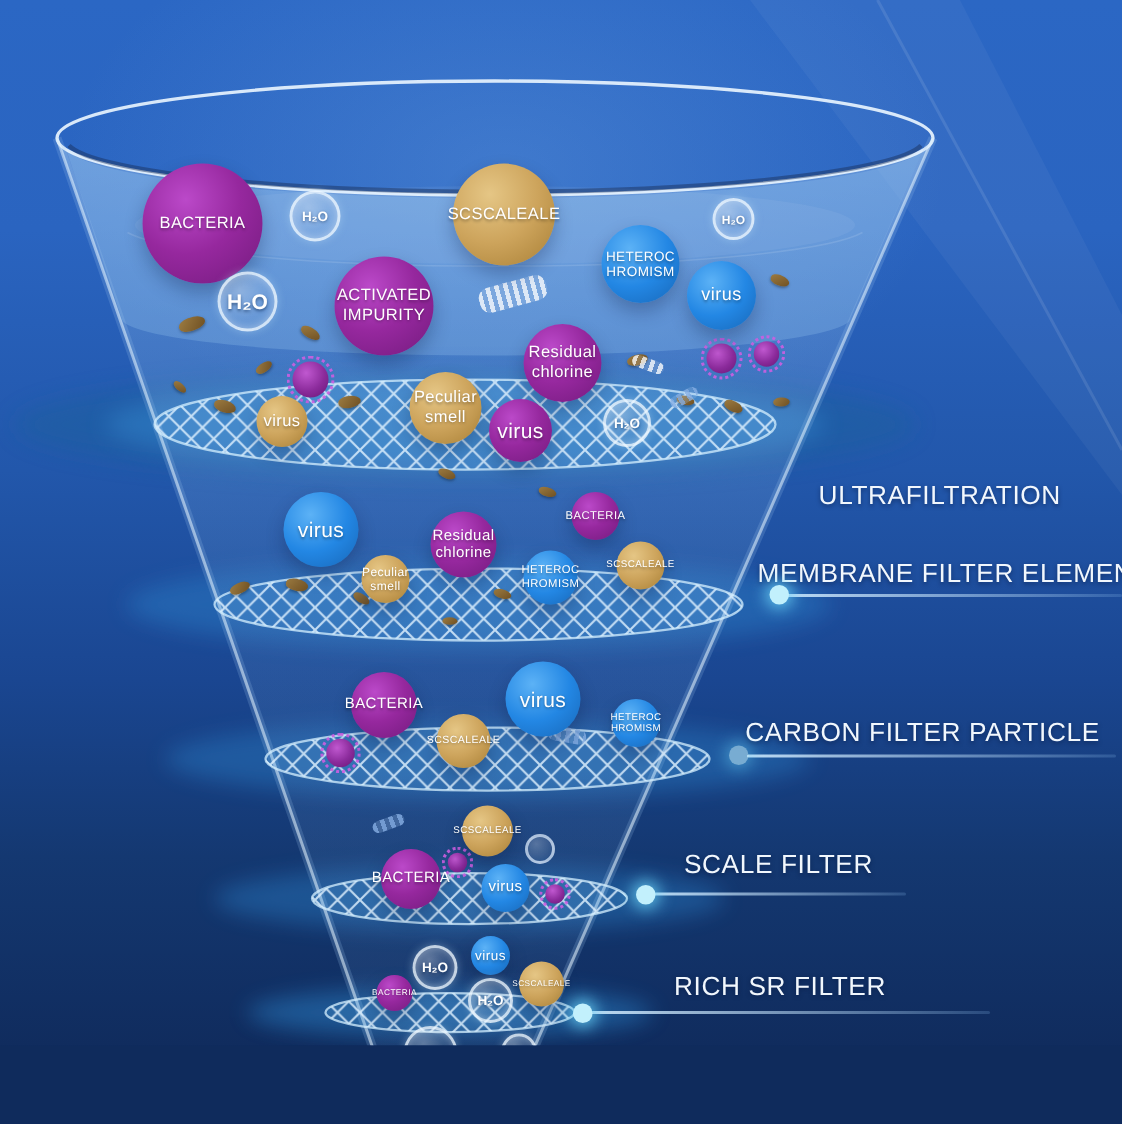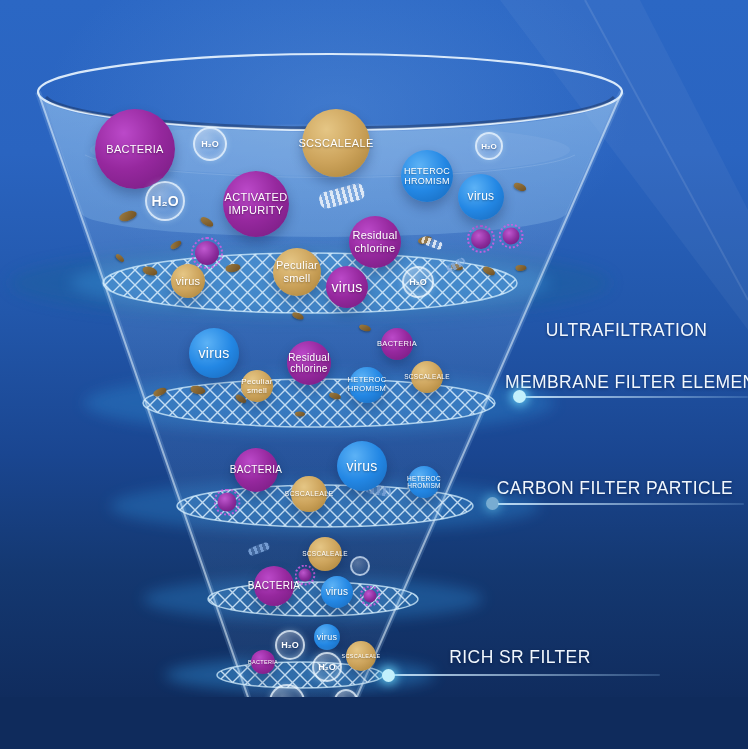--- a/index.html
+++ b/index.html
@@ -195,18 +195,23 @@
     <div class="fl-line" style="top:0;">ULTRAFILTRATION</div>
     <div class="fl-line" style="top:52px;">MEMBRANE FILTER ELEMENT</div>
     <div class="fl-rule" style="top:76px;left:18px;"></div>
     <div class="fl-dot" style="top:70px;left:8px;"></div>
   </div>
   <div class="flabel" style="left:486px;top:432px;width:258px;height:88px;">
     <div class="fl-line" style="top:46px;">CARBON FILTER PARTICLE</div>
     <div class="fl-rule" style="top:71px;left:12px;"></div>
     <div class="fl-dot" style="top:65px;left:0;opacity:.55;"></div>
   </div>
+  <div class="flabel" style="left:422px;top:566px;width:182px;height:44px;">
+    <div class="fl-line" style="top:0;padding-left:12px;">SCALE FILTER</div>
+    <div class="fl-rule" style="top:29px;left:12px;"></div>
+    <div class="fl-dot" style="top:24px;left:2px;"></div>
+  </div>
   <div class="flabel" style="left:380px;top:647px;width:280px;height:44px;">
     <div class="fl-line" style="top:0;">RICH SR FILTER</div>
     <div class="fl-rule" style="top:27px;left:14px;"></div>
     <div class="fl-dot" style="top:22px;left:2px;"></div>
   </div>
 </div>
 
 </body></html>

